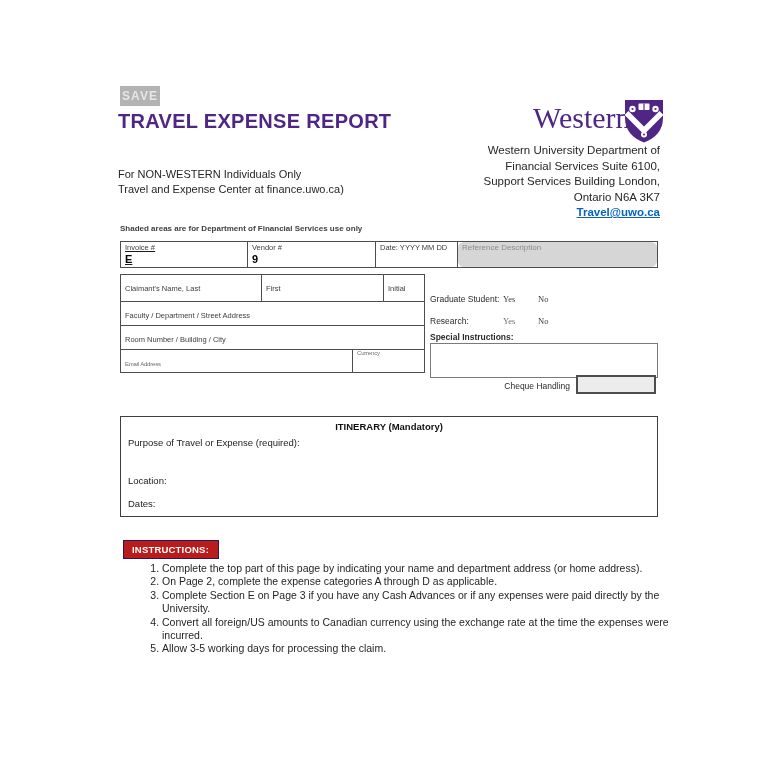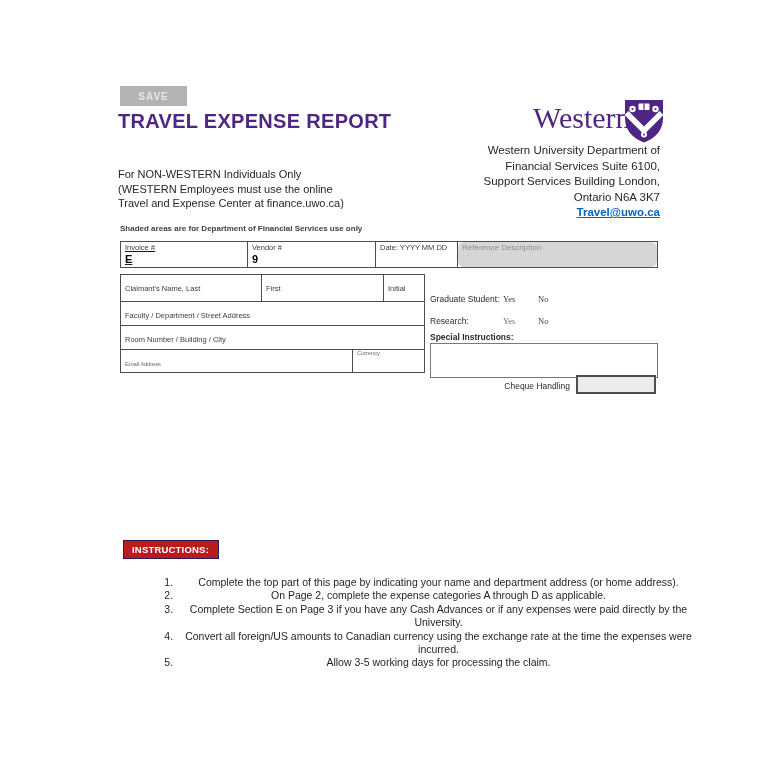--- a/index.html
+++ b/index.html
@@ -1,22 +1,22 @@
 <!DOCTYPE html>
 <html><head>
 <meta charset="utf-8">
 <style>
   html,body{margin:0;padding:0;background:#fff;}
   .page{position:relative;width:768px;height:761px;background:#ffffff;overflow:hidden;
         font-family:"Liberation Sans",sans-serif;color:#1a1a1a;}
   .abs{position:absolute;}
 
   
-  .save-btn{left:120px;top:86px;width:67px;height:20px;background:#b3b3b3;color:#e6e6e6;
-            font-size:10px;font-weight:bold;display:flex;align-items:center;justify-content:center;
+  .save-btn{left:120px;top:86px;width:40px;height:20px;background:#b3b3b3;color:#e6e6e6;
+            font-size:12px;font-weight:bold;display:flex;align-items:center;justify-content:center;
             letter-spacing:1px;border:none;cursor:pointer;}
   .title{left:118px;top:110px;font-size:20px;font-weight:bold;color:#4F2683;letter-spacing:.3px;}
   .wordmark{left:533px;top:101px;font-family:"Liberation Serif",serif;font-size:30px;color:#4F2683;}
   .crest{left:624px;top:99px;width:40px;height:44px;}
   .addr{left:400px;top:143px;width:260px;text-align:right;font-size:11.5px;line-height:15.5px;color:#262626;}
   .addr a{color:#0563C1;text-decoration:underline;font-weight:600;}
   .notice{left:118px;top:167px;font-size:11px;line-height:14.5px;color:#262626;}
   .shade-note{left:120px;top:224px;font-size:8px;font-weight:600;color:#404040;}
 
   
@@ -46,21 +46,21 @@
   .cheque-box{left:576px;top:375px;width:80px;height:19px;background:#ececec;border:2px solid #4d4d4d;box-sizing:border-box;}
 
   
   .itin-box{left:120px;top:416px;width:538px;height:101px;border:1px solid #3f3f3f;box-sizing:border-box;}
   .itin-header{text-align:center;font-size:9.5px;font-weight:bold;margin-top:4px;color:#111;}
   .itin-line{position:absolute;left:7px;font-size:9.5px;color:#222;}
 
   
   .instr-badge{left:123px;top:540px;background:#b91c1c;border:1px solid #2c1654;color:#fff;
                font-size:9.5px;font-weight:bold;padding:3px 9px 3px 8px;letter-spacing:.2px;}
-  .instr-list{left:138px;top:560px;width:525px;margin:16px;padding-left:22px;text-align:center;}
+  .instr-list{left:138px;top:560px;width:525px;margin:2px;padding-left:22px;}
   .instr-list li{font-size:10.5px;line-height:13.4px;color:#1f1f1f;}
 </style>
 </head>
 <body>
 
 <div class="page">
 
   <button class="abs save-btn">SAVE</button>
 
   <div class="abs title">TRAVEL EXPENSE REPORT</div>
@@ -82,21 +82,20 @@
   <div class="abs addr">
     <div>Western University Department of</div>
     <div>Financial Services Suite 6100,</div>
     <div>Support Services Building London,</div>
     <div>Ontario N6A 3K7</div>
     <div><a href="#">Travel@uwo.ca</a></div>
   </div>
 
   <div class="abs notice">
     <div>For NON-WESTERN Individuals Only</div>
-    <div>(WESTERN Employees must use the online</div>
     <div>Travel and Expense Center at finance.uwo.ca)</div>
   </div>
   <div class="abs shade-note">Shaded areas are for Department of Financial Services use only</div>
 
   <div class="abs inv-table">
     <div class="inv-cell" style="width:127px;text-decoration:underline;">
       <span class="cell-label">Invoice #</span>
       <span class="cell-value">E</span>
     </div>
     <div class="inv-cell" style="width:128px;">
@@ -151,20 +150,26 @@
   <div class="abs rp-label" style="left:430px;top:316px;">Research:</div>
   <div class="abs rp-opt dim" style="left:503px;top:316px;">Yes</div>
   <div class="abs rp-opt" style="left:538px;top:316px;">No</div>
 
   <div class="abs rp-label" style="left:430px;top:332px;font-weight:600;">Special Instructions:</div>
   <div class="abs si-box"></div>
 
   <div class="abs cheque-label">Cheque Handling</div>
   <div class="abs cheque-box"></div>
 
+  <div class="abs itin-box">
+    <div class="itin-header">ITINERARY (Mandatory)</div>
+    <div class="itin-line" style="top:20px;">Purpose of Travel or Expense (required):</div>
+    <div class="itin-line" style="top:58px;">Location:</div>
+    <div class="itin-line" style="top:81px;">Dates:</div>
+  </div>
 
   <div class="abs instr-badge">INSTRUCTIONS:</div>
   <ol class="abs instr-list">
     <li>Complete the top part of this page by indicating your name and department address (or home address).</li>
     <li>On Page 2, complete the expense categories A through D as applicable.</li>
     <li>Complete Section E on Page 3 if you have any Cash Advances or if any expenses were paid directly by the University.</li>
     <li>Convert all foreign/US amounts to Canadian currency using the exchange rate at the time the expenses were incurred.</li>
     <li>Allow 3-5 working days for processing the claim.</li>
   </ol>
 

